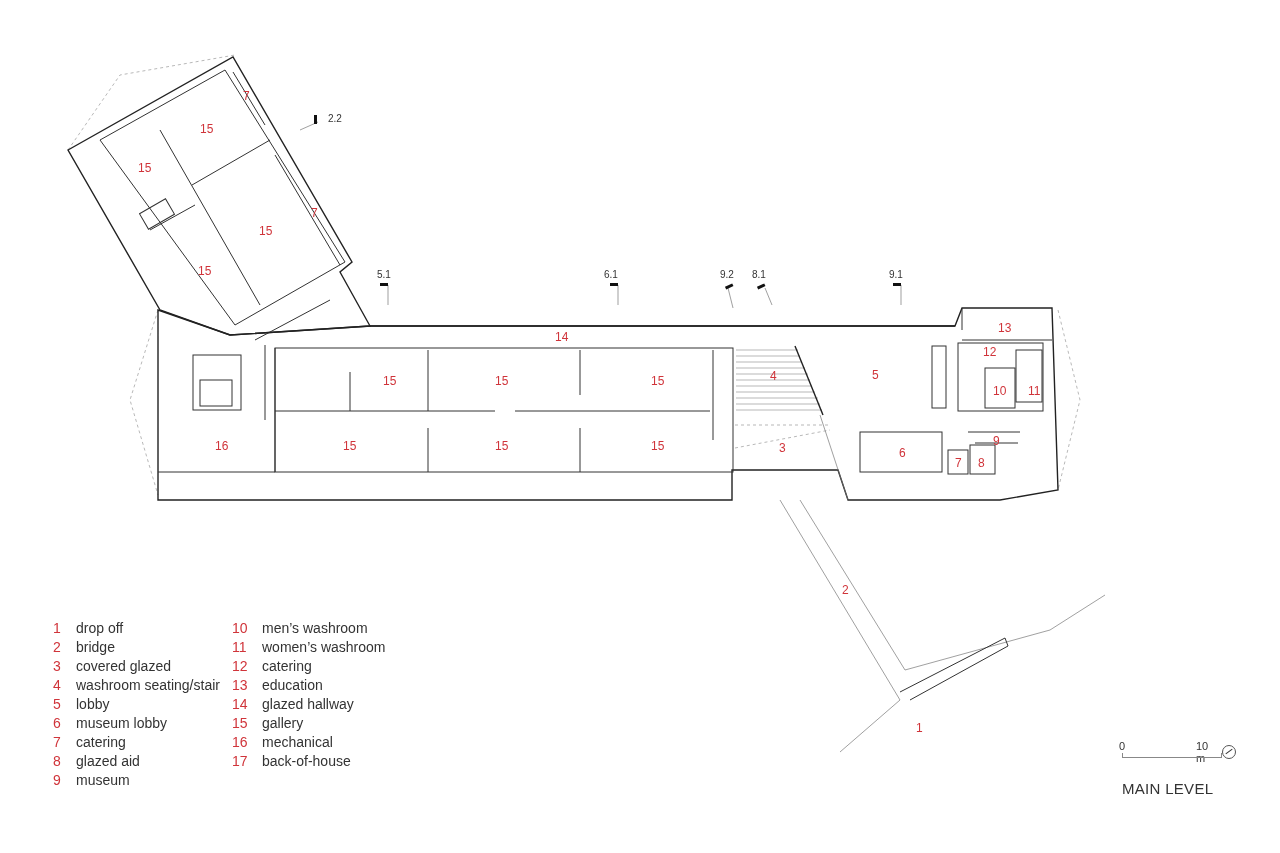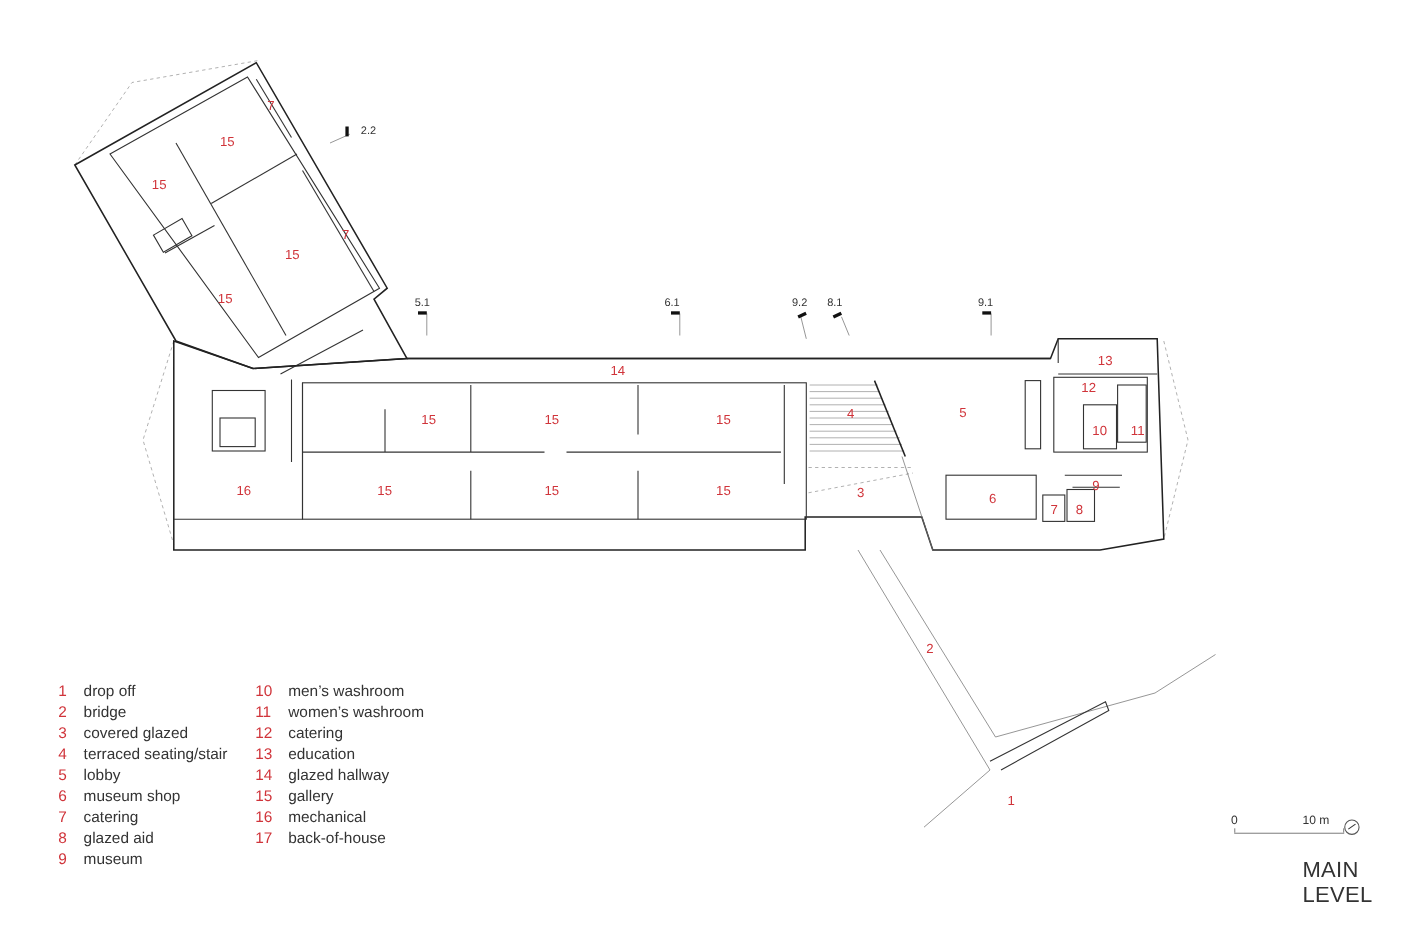--- a/index.html
+++ b/index.html
@@ -13,27 +13,27 @@
   .stair { stroke:#888; stroke-width:0.6; }
   .rlabel { fill:#d0343a; font-size:12px; font-family:"Liberation Sans", sans-serif; }
   .mlabel { fill:#333; font-size:10px; font-family:"Liberation Sans", sans-serif; }
   .legend { position:absolute; top:619px; font-size:14px; color:#333; line-height:19px; }
   .legend .row { display:flex; }
   .legend .num { color:#d0343a; width:23px; }
   .legend.col2 .num { width:30px; }
   .scale { position:absolute; left:1116px; top:740px; width:100px; height:30px; }
   .scale .s0, .scale .s10 { position:absolute; top:0; font-size:11px; color:#333; }
   .scale .s0 { left:3px; }
-  .scale .s10 { left:68px; }
+  .scale .s10 { left:80px; }
   .scale .bar { position:absolute; left:6px; top:17px; width:100px; height:0; border-bottom:1px solid #888; }
   .scale .bar:before, .scale .bar:after { content:""; position:absolute; top:-4px; height:4px; border-left:1px solid #888; }
   .scale .bar:before { left:0; } .scale .bar:after { right:0; }
   .north { position:absolute; left:1222px; top:745px; width:12px; height:12px; border:1px solid #555; border-radius:50%; }
   .north:after { content:""; position:absolute; left:2px; top:5px; width:8px; border-top:1.4px solid #333; transform:rotate(-35deg); }
-  .title { position:absolute; left:1184px; top:780px; font-size:20px; color:#333; letter-spacing:0.3px; }
+  .title { position:absolute; left:1122px; top:780px; font-size:15px; color:#333; letter-spacing:0.3px; }
 </style>
 </head>
 <body>
 
 <svg class="plan" width="1280" height="853" viewBox="0 0 1280 853">
 
   <polyline class="dash" points="68,150 120,75 235,55"></polyline>
   <polyline class="dash" points="158,310 130,400 158,495"></polyline>
   <polyline class="dash" points="1058,310 1080,400 1058,490"></polyline>
 
@@ -157,29 +157,29 @@
   <div class="row">
       <span class="num">2</span>
       <span>bridge</span>
     </div>
   <div class="row">
       <span class="num">3</span>
       <span>covered glazed</span>
     </div>
   <div class="row">
       <span class="num">4</span>
-      <span>terraced seating/stair</span>
+      <span>washroom seating/stair</span>
     </div>
   <div class="row">
       <span class="num">5</span>
       <span>lobby</span>
     </div>
   <div class="row">
       <span class="num">6</span>
-      <span>museum shop</span>
+      <span>museum lobby</span>
     </div>
   <div class="row">
       <span class="num">7</span>
       <span>catering</span>
     </div>
   <div class="row">
       <span class="num">8</span>
       <span>glazed aid</span>
     </div>
   <div class="row">

